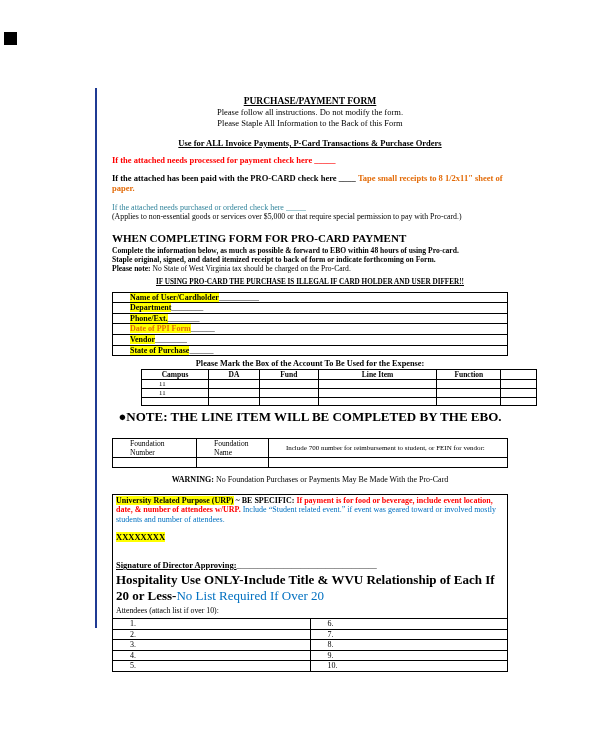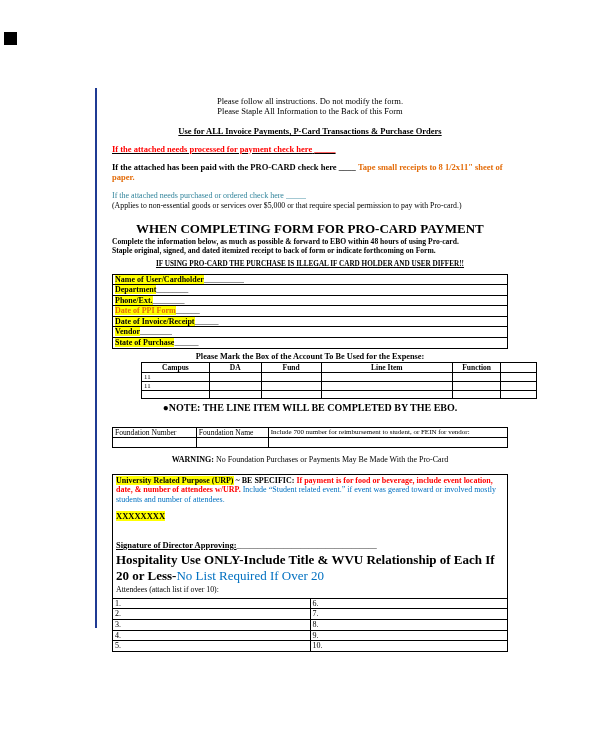--- a/index.html
+++ b/index.html
@@ -21,40 +21,40 @@
   .u { text-decoration:underline; }
   .red { color:var(--red,#ff0000); }
   .orange { color:var(--orange,#e36c0a); }
   .teal { color:var(--teal,#31849b); }
   .lblue { color:var(--link_blue,#0070c0); }
   .hl { background:var(--highlight,#ffff00); }
 
   .title { font-size:9.5px; }
   .sub { font-size:8.5px; }
   .use-for { font-size:8.5px; margin-top:10px; }
-  .chk1 { margin-top:7px; font-size:8.5px;text-decoration:underline; }
+  .chk1 { margin-top:7px; font-size:8.5px; }
   .chk2 { margin-top:8px; font-size:8.5px; }
   .chk3 { margin-top:9px; font-size:8px; }
   .applies { font-size:7.8px; }
-  .pc-head { margin-top:11px; font-size:13px;margin-left:24px; }
+  .pc-head { margin-top:11px; font-size:11px; }
   .pc-line { font-size:7.6px; }
   .illegal { margin-top:5px; font-size:7.2px; }
 
   table { border-collapse:collapse; width:100%; }
-  td,th { border:1px solid #000; padding:0 2px; vertical-align:middle; text-align:left; }
+  td,th { border:1px solid #000; padding:0 17px; vertical-align:middle; text-align:left; }
 
   .info-table { margin-top:5px; font-size:8px; }
   .info-table td { height:9px; }
 
   .acct-caption { margin-top:3px; font-size:8.3px; }
   .acct-table { font-size:7.5px;margin-left:29px; }
   .acct-table th { text-align:center; height:9px; }
   .acct-table td { height:8px; font-size:6.8px; }
 
-  .ebo-note { margin-top:3px; font-size:10px; }
+  .ebo-note { margin-top:3px; font-size:13px; }
 
   .fnd-table { margin-top:13px; font-size:7.6px; }
   .fnd-table td { height:10px; }
   .fnd-note-cell { font-size:7px; }
   .fnd-warning { margin-top:7px; font-size:8px; }
 
   .urp-box { margin-top:9px; border:1px solid #000; }
   .pad { padding:1px 3px; }
   .urp-para { font-size:8px; }
   .xxxx-line { margin-top:5px; }
@@ -72,20 +72,21 @@
 </head>
 <body>
 
 <div class="page">
   <div class="corner-square"></div>
   <div class="left-bar"></div>
 
   <div class="content">
 
     <div class="center">
+      <div class="title b u">PURCHASE/PAYMENT FORM</div>
       <div class="sub">Please follow all instructions. Do not modify the form.</div>
       <div class="sub">Please Staple All Information to the Back of this Form</div>
     </div>
 
     <div class="center use-for b u">Use for ALL Invoice Payments, P-Card Transactions &amp; Purchase Orders</div>
 
     <div class="chk1">
       <span class="b red">If the attached needs processed for payment check here</span>
       <span class="b red">_____</span>
     </div>
@@ -98,39 +99,40 @@
 
     <div class="chk3">
       <span class="teal">If the attached needs purchased or ordered check here</span>
       <span class="teal">_____</span>
     </div>
     <div class="applies">(Applies to non-essential goods or services over $5,000 or that require special permission to pay with Pro-card.)</div>
 
     <div class="pc-head b">WHEN COMPLETING FORM FOR PRO-CARD PAYMENT</div>
     <div class="pc-line b">Complete the information below, as much as possible &amp; forward to EBO within 48 hours of using Pro-card.</div>
     <div class="pc-line b">Staple original, signed, and dated itemized receipt to back of form or indicate forthcoming on Form.</div>
+    <div class="pc-line">
+      <span class="b">Please note:</span>
+      <span> No State of West Virginia tax should be charged on the Pro-Card.</span>
+    </div>
 
     <div class="illegal center b u">IF USING PRO-CARD THE PURCHASE IS ILLEGAL IF CARD HOLDER AND USER DIFFER!!</div>
 
     <table class="info-table">
       <tbody>
           <tr>
         <td><span class="b hl">Name of User/Cardholder</span><span>__________</span></td>
       </tr>
       <tr>
         <td><span class="b hl">Department</span><span>________</span></td>
       </tr>
       <tr>
         <td><span class="b hl">Phone/Ext.</span><span>________</span></td>
       </tr>
       <tr>
         <td><span class="b hl orange">Date of PPI Form</span><span>______</span></td>
-      </tr>
-      <tr>
-        <td><span class="b hl">Date of Invoice/Receipt</span><span>______</span></td>
       </tr>
       <tr>
         <td><span class="b hl">Vendor</span><span>________</span></td>
       </tr>
       <tr>
         <td><span class="b hl">State of Purchase</span><span>______</span></td>
       </tr>
     </tbody>
       </table>
 

